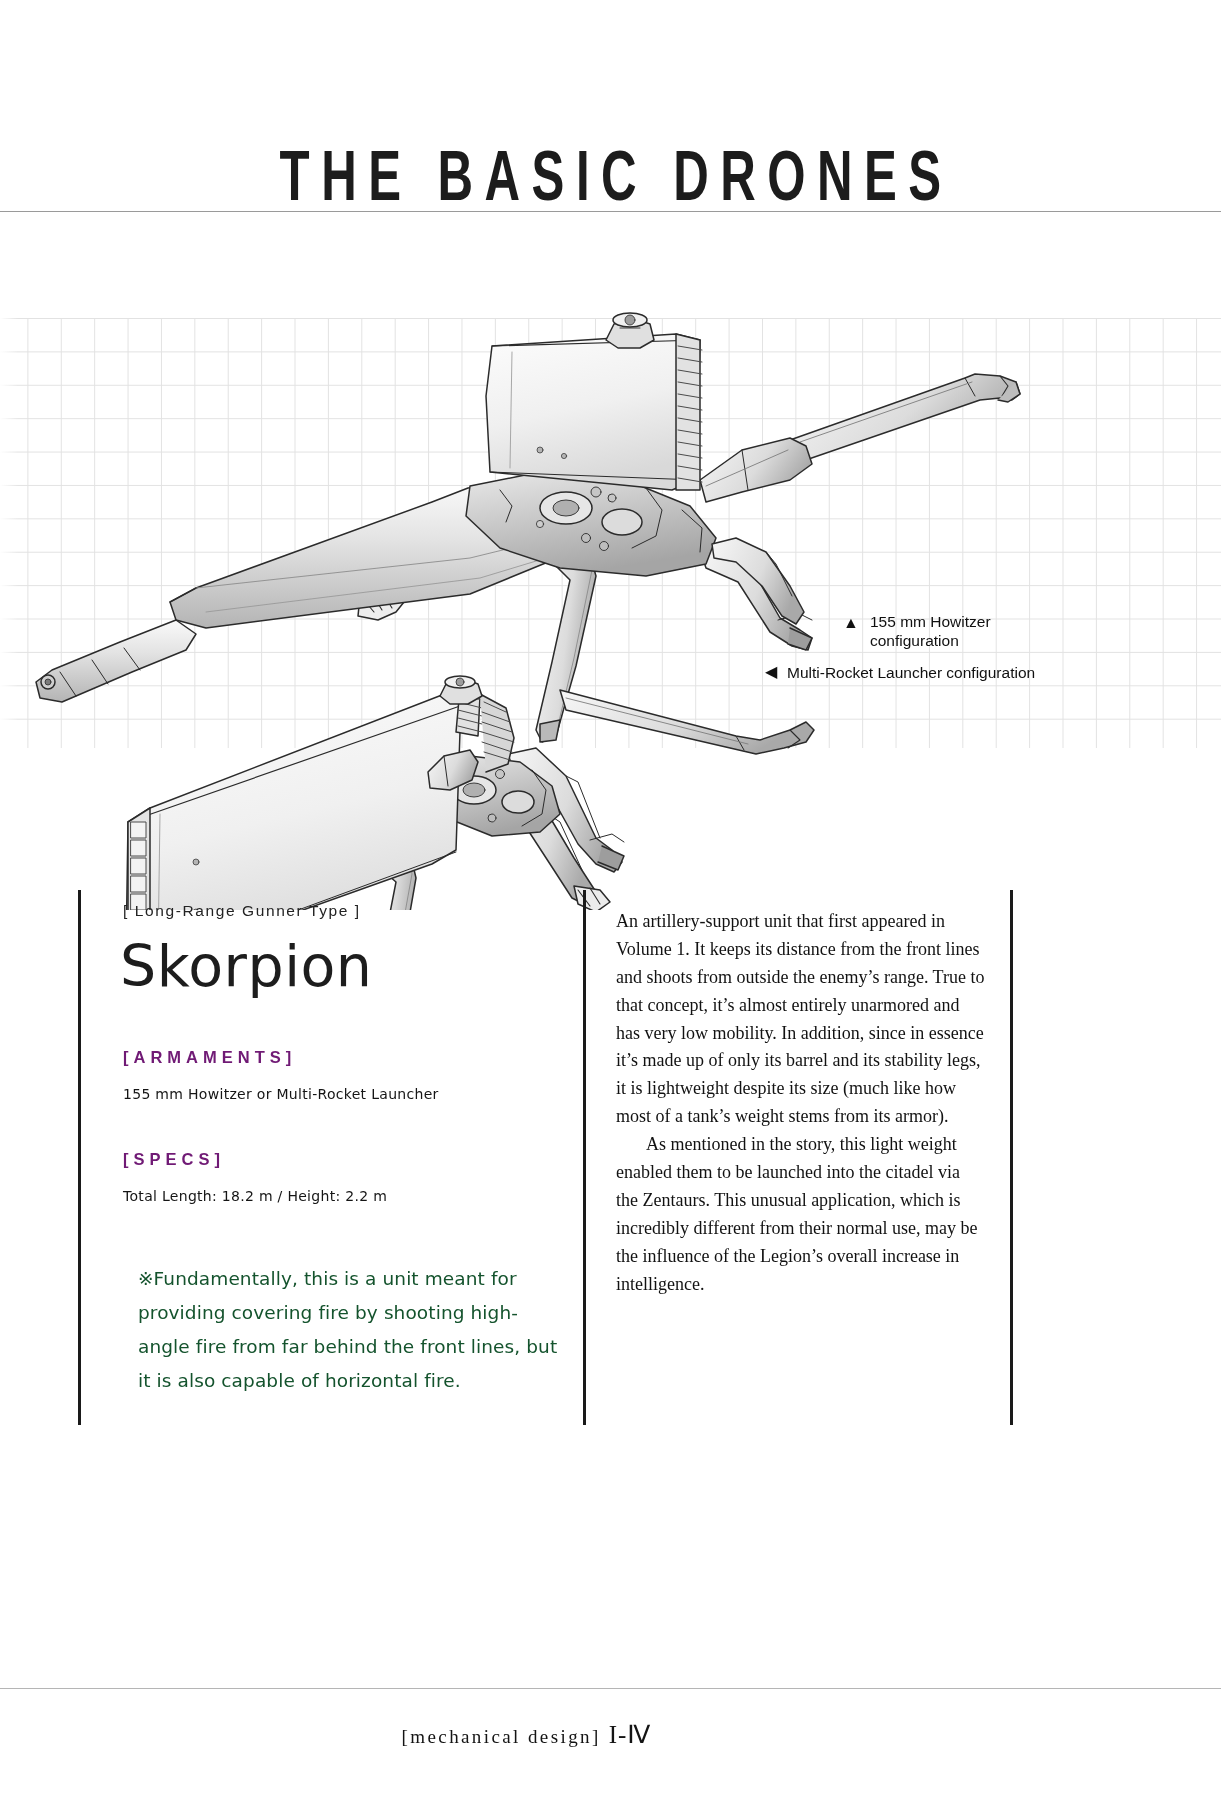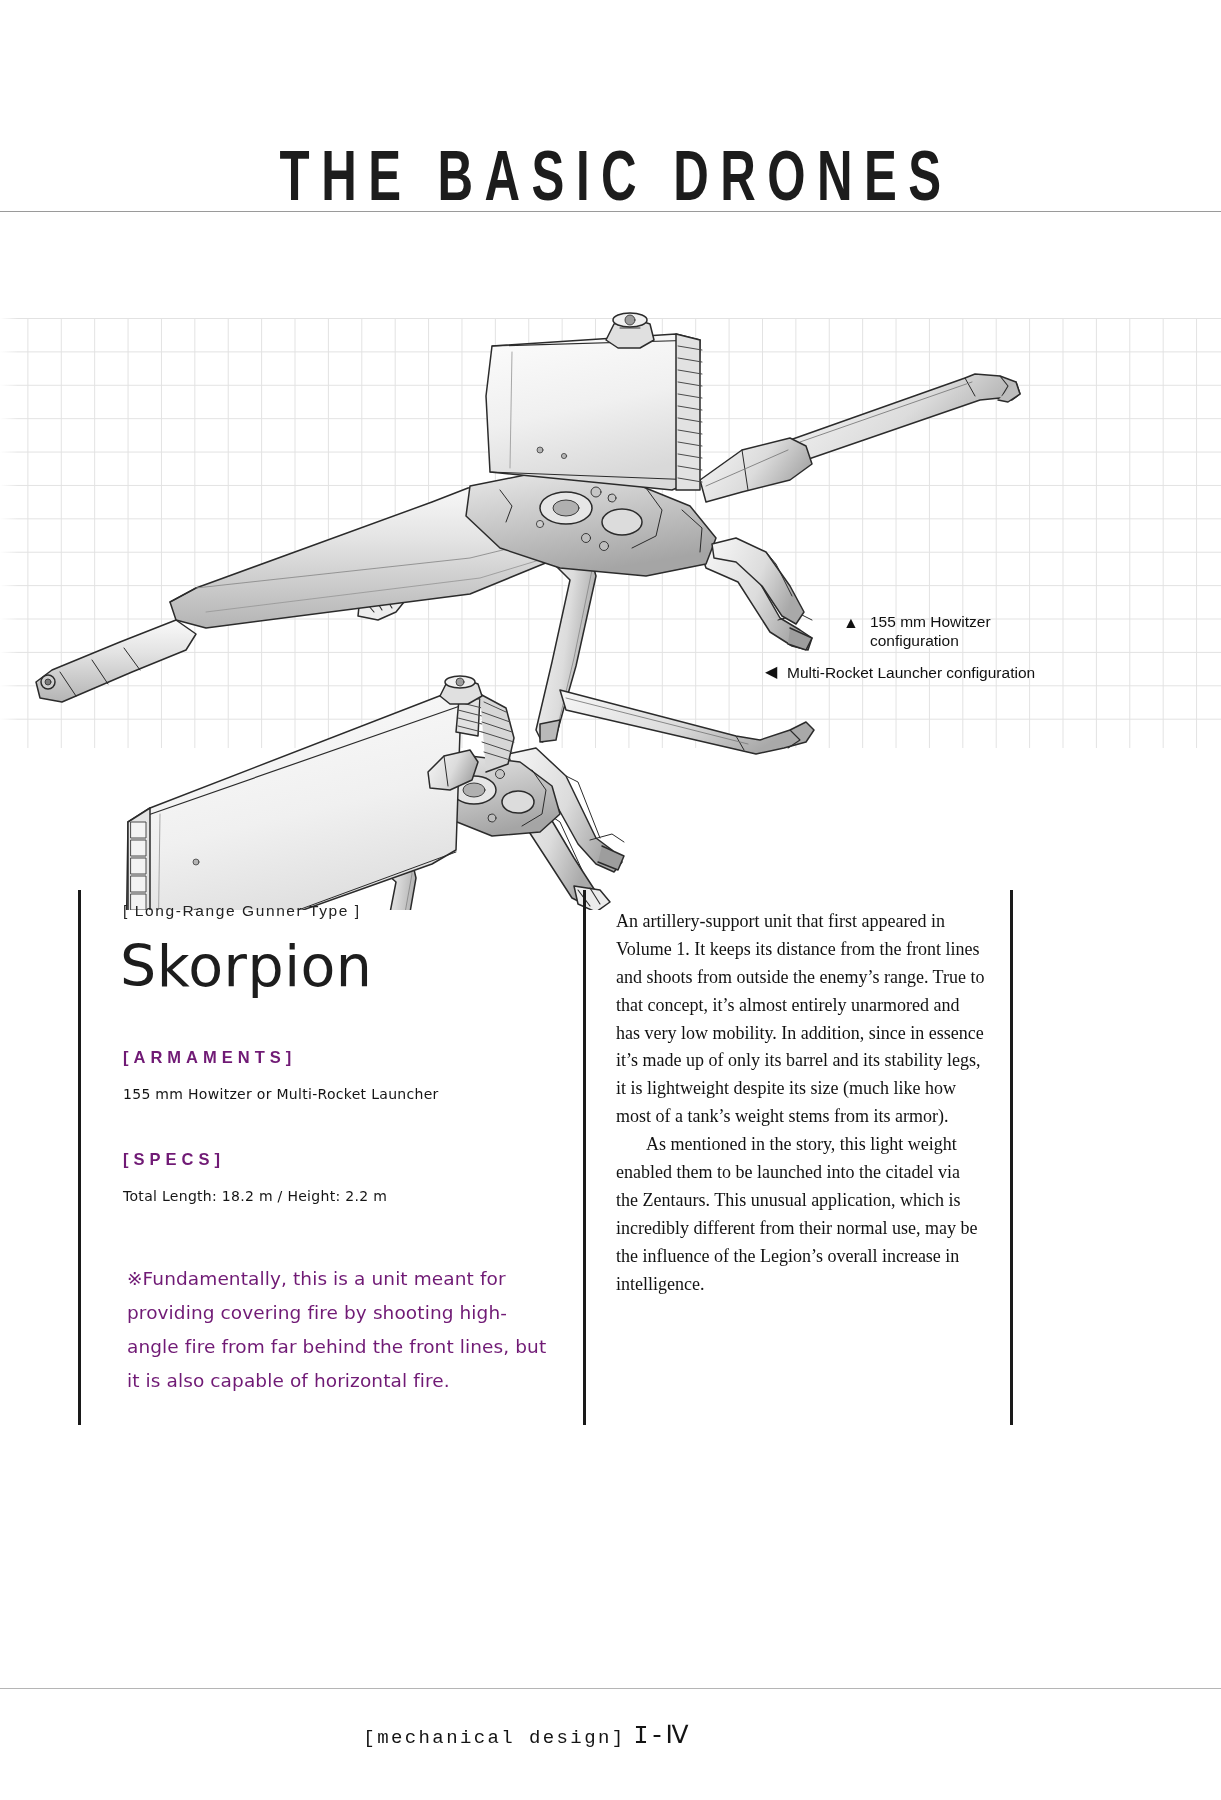--- a/index.html
+++ b/index.html
@@ -117,22 +117,22 @@
     font-size:14px;
     font-weight:400;
     letter-spacing:0.3px;
     color:#151515;
     margin:19px 0 0 0;
     font-family:"DejaVu Sans",sans-serif;
   }
   .note{
     font-size:18.5px;
     line-height:1.85;
-    color:#701a75;
-    margin:58px 0 0 4px;
+    color:#14532d;
+    margin:58px 0 0 15px;
     font-family:"DejaVu Sans",sans-serif;
     letter-spacing:0.1px;
   }
 
   .body-text{
     font-family:"Liberation Serif",serif;
     font-size:18px;
     line-height:1.55;
     color:#121212;
     margin:0;
@@ -142,21 +142,21 @@
   .body-text.p2{margin-top:0;text-indent:30px;}
 
   
   .rule-bottom{
     position:absolute;left:0;top:1688px;width:1221px;height:1px;
     background:#b5b5b5;
   }
   .footer{
     position:absolute;left:0;top:1720px;width:1053px;
     text-align:center;
-    font-family:Liberation Mono, monospace;
+    font-family:Liberation Serif, serif;
     font-size:21px;
     color:#141414;
   }
   .footer .fm{letter-spacing:2.4px;font-size:19px;}
   .footer .fn{font-size:25px;letter-spacing:1px;padding-left:8px;}
 </style>
 </head>
 <body>
 
 <div class="page">

